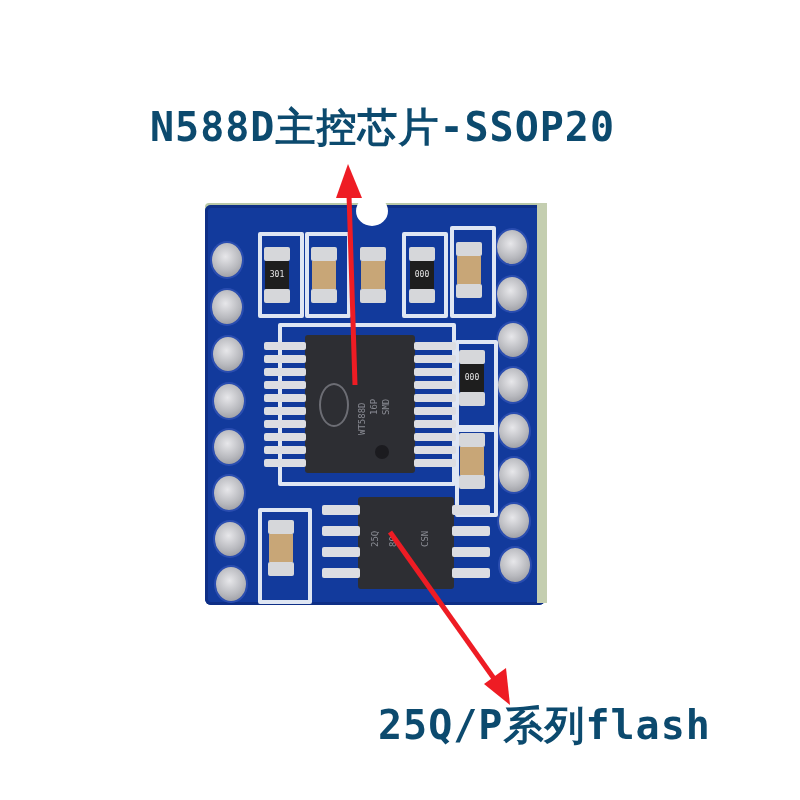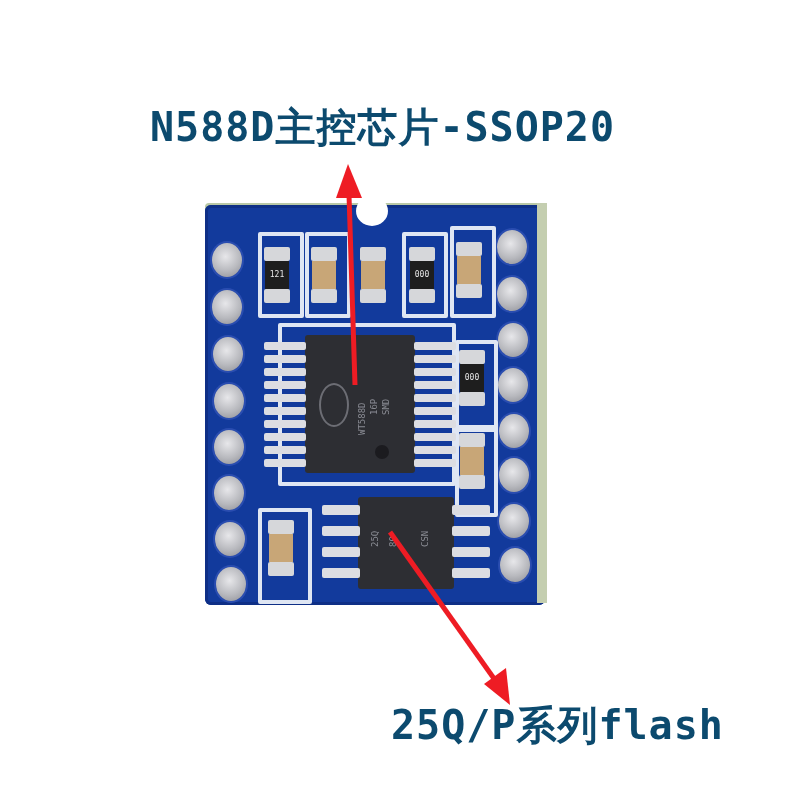--- a/index.html
+++ b/index.html
@@ -1,19 +1,19 @@
 <!DOCTYPE html>
 <html><head>
 <meta charset="utf-8">
 <style>
   html, body { margin:0; padding:0; background:#ffffff; }
   body { width:800px; height:800px; position:relative; overflow:hidden; font-family:"DejaVu Sans Mono","Liberation Mono",monospace; }
   .label { position:absolute; color:#0c4a6e; font-size:40px; font-weight:bold; letter-spacing:1px; white-space:nowrap; }
   #label-top { left:150px; top:100px; }
-  #label-bottom { left:378px; top:698px;margin-left:13px; }
+  #label-bottom { left:378px; top:698px; }
   .board { position:absolute; left:205px; top:205px; width:340px; height:400px; background:#123a9c; border-radius:6px; box-shadow: inset 0 0 0 3px #0e2f86; }
   .board-edge-top { position:absolute; left:205px; top:203px; width:340px; height:10px; background:#b9c8a6; border-radius:4px 4px 0 0; }
   .board-edge-right { position:absolute; left:537px; top:203px; width:10px; height:400px; background:#c4ceb0; }
   .notch { position:absolute; left:356px; top:196px; width:32px; height:30px; border-radius:50%; background:#ffffff; }
   .pin { position:absolute; width:30px; height:34px; border-radius:50%; background:radial-gradient(circle at 45% 40%, #e7e7ea 0%, #b8b9be 55%, #8b8c93 100%); box-shadow:0 0 0 2px #2a4db0; }
   .trace-box { position:absolute; border:4px solid #dfe6f3; border-radius:2px; }
   .smd { position:absolute; width:26px; height:56px; }
   .smd .pad { position:absolute; left:0; width:26px; height:14px; background:#d6d7da; border-radius:2px; }
   .smd .body { position:absolute; left:1px; top:14px; width:24px; height:28px; }
   .cap .body { background:#c8a677; }
@@ -55,21 +55,21 @@
 <div class="trace-box" style="left:305px;top:232px;width:38px;height:78px;"></div>
 <div class="trace-box" style="left:402px;top:232px;width:38px;height:78px;"></div>
 <div class="trace-box" style="left:450px;top:226px;width:38px;height:84px;"></div>
 <div class="trace-box" style="left:455px;top:340px;width:35px;height:84px;"></div>
 <div class="trace-box" style="left:455px;top:425px;width:35px;height:84px;"></div>
 <div class="trace-box" style="left:258px;top:508px;width:46px;height:88px;"></div>
 <div class="trace-box" style="left:278px;top:323px;width:170px;height:155px;"></div>
 
 <div class="smd res" style="left:264px;top:247px;">
   <div class="pad" style="top:0"></div>
-    <div class="body">121</div>
+    <div class="body">301</div>
     <div class="pad" style="top:42px"></div>
 </div>
 <div class="smd cap" style="left:311px;top:247px;">
   <div class="pad" style="top:0"></div>
     <div class="body"></div>
     <div class="pad" style="top:42px"></div>
 </div>
 <div class="smd cap" style="left:360px;top:247px;">
   <div class="pad" style="top:0"></div>
     <div class="body"></div>

